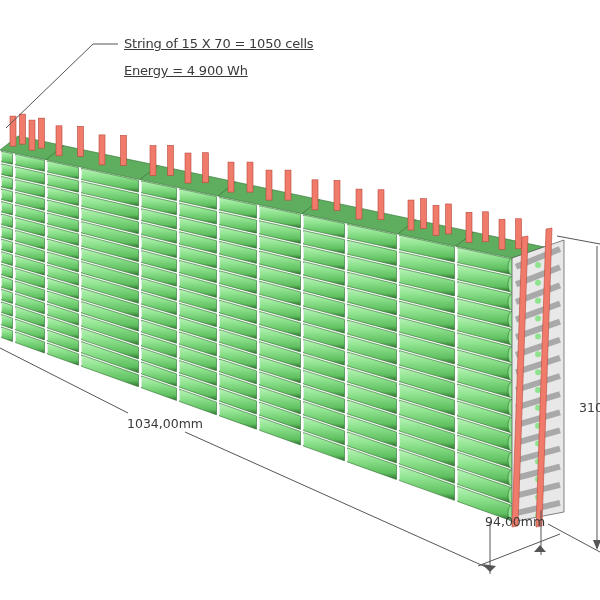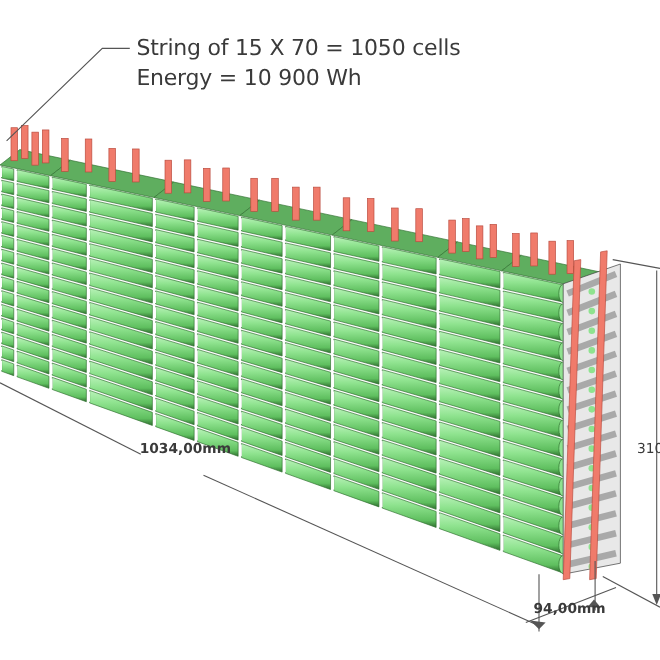--- a/index.html
+++ b/index.html
@@ -1,18 +1,18 @@
 <!DOCTYPE html>
 <html><head>
 <meta charset="utf-8">
 <style>
   html, body { margin: 0; padding: 0; background: #ffffff; }
   body { width: 600px; height: 600px; position: relative; overflow: hidden; font-family: "DejaVu Sans", sans-serif; }
   #scene { position: absolute; left: 0; top: 0; width: 600px; height: 600px; }
-  .spec { position: absolute; left: 124px; top: 30px; color: #3a3a3a; font-size: 20px; line-height: 27px; letter-spacing: -0.2px; }
+  .spec { position: absolute; left: 124px; top: 30px; color: #3a3a3a; font-size: 13px; line-height: 27px; letter-spacing: -0.2px; text-decoration: underline; }
   .spec div { white-space: nowrap; }
   .dim-label { position: absolute; color: #3a3a3a; font-size: 12.5px; white-space: nowrap; }
 </style>
 </head>
 <body>
 
 <svg id="scene" viewBox="0 0 600 600" xmlns="http://www.w3.org/2000/svg">
   <g id="cells">
       <defs>
         <linearGradient id="cellg" x1="0" y1="0" x2="0" y2="1">
@@ -485,18 +485,18 @@
 
     <line x1="557" y1="236" x2="600" y2="244" stroke="#555" stroke-width="1"></line>
     <line x1="548" y1="524" x2="600" y2="552" stroke="#555" stroke-width="1"></line>
     <line x1="597" y1="246" x2="597" y2="548" stroke="#555" stroke-width="1"></line>
     <polygon points="597,550 593,540 601,540" fill="#555"></polygon>
   </g>
 </svg>
 
 <div class="spec">
   <div>String of 15 X 70 = 1050 cells</div>
-  <div>Energy = 10 900 Wh</div>
+  <div>Energy = 4 900 Wh</div>
 </div>
 
-<div class="dim-label" style="left:127px; top:400px;font-weight:bold;">1034,00mm</div>
-<div class="dim-label" style="left:485px; top:545px;font-weight:bold;">94,00mm</div>
+<div class="dim-label" style="left:127px; top:416px;">1034,00mm</div>
+<div class="dim-label" style="left:485px; top:514px;">94,00mm</div>
 <div class="dim-label" style="left:579px; top:400px;">310</div>
 
 </body></html>

